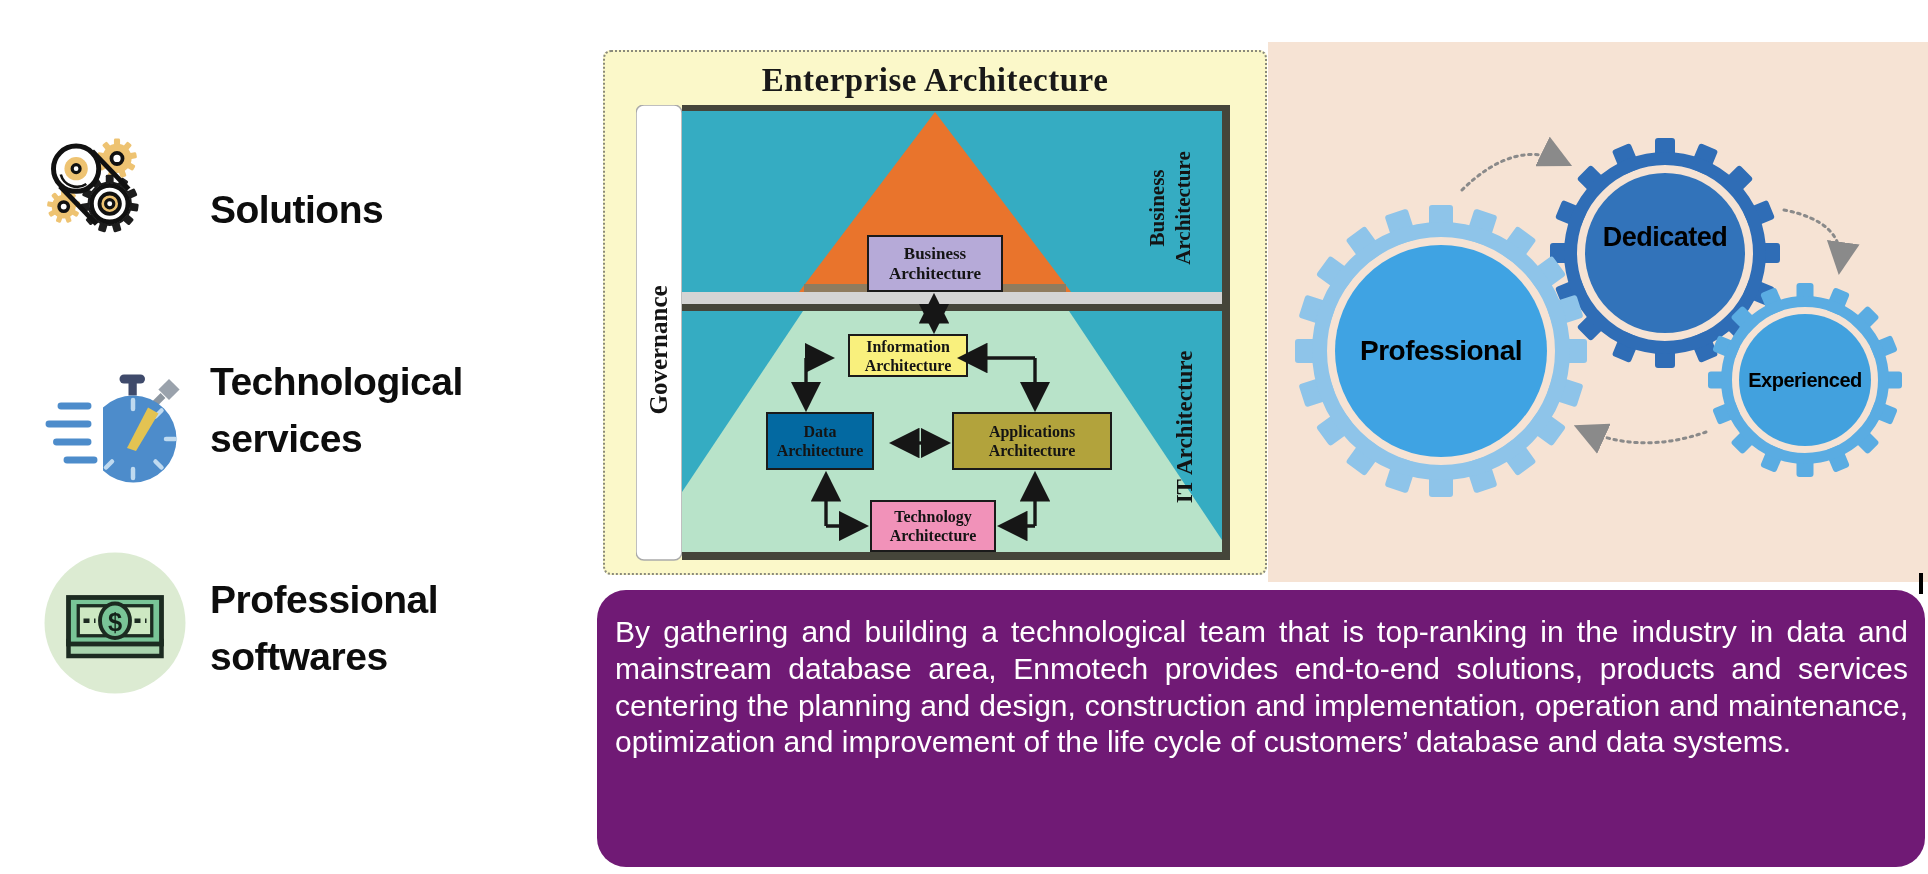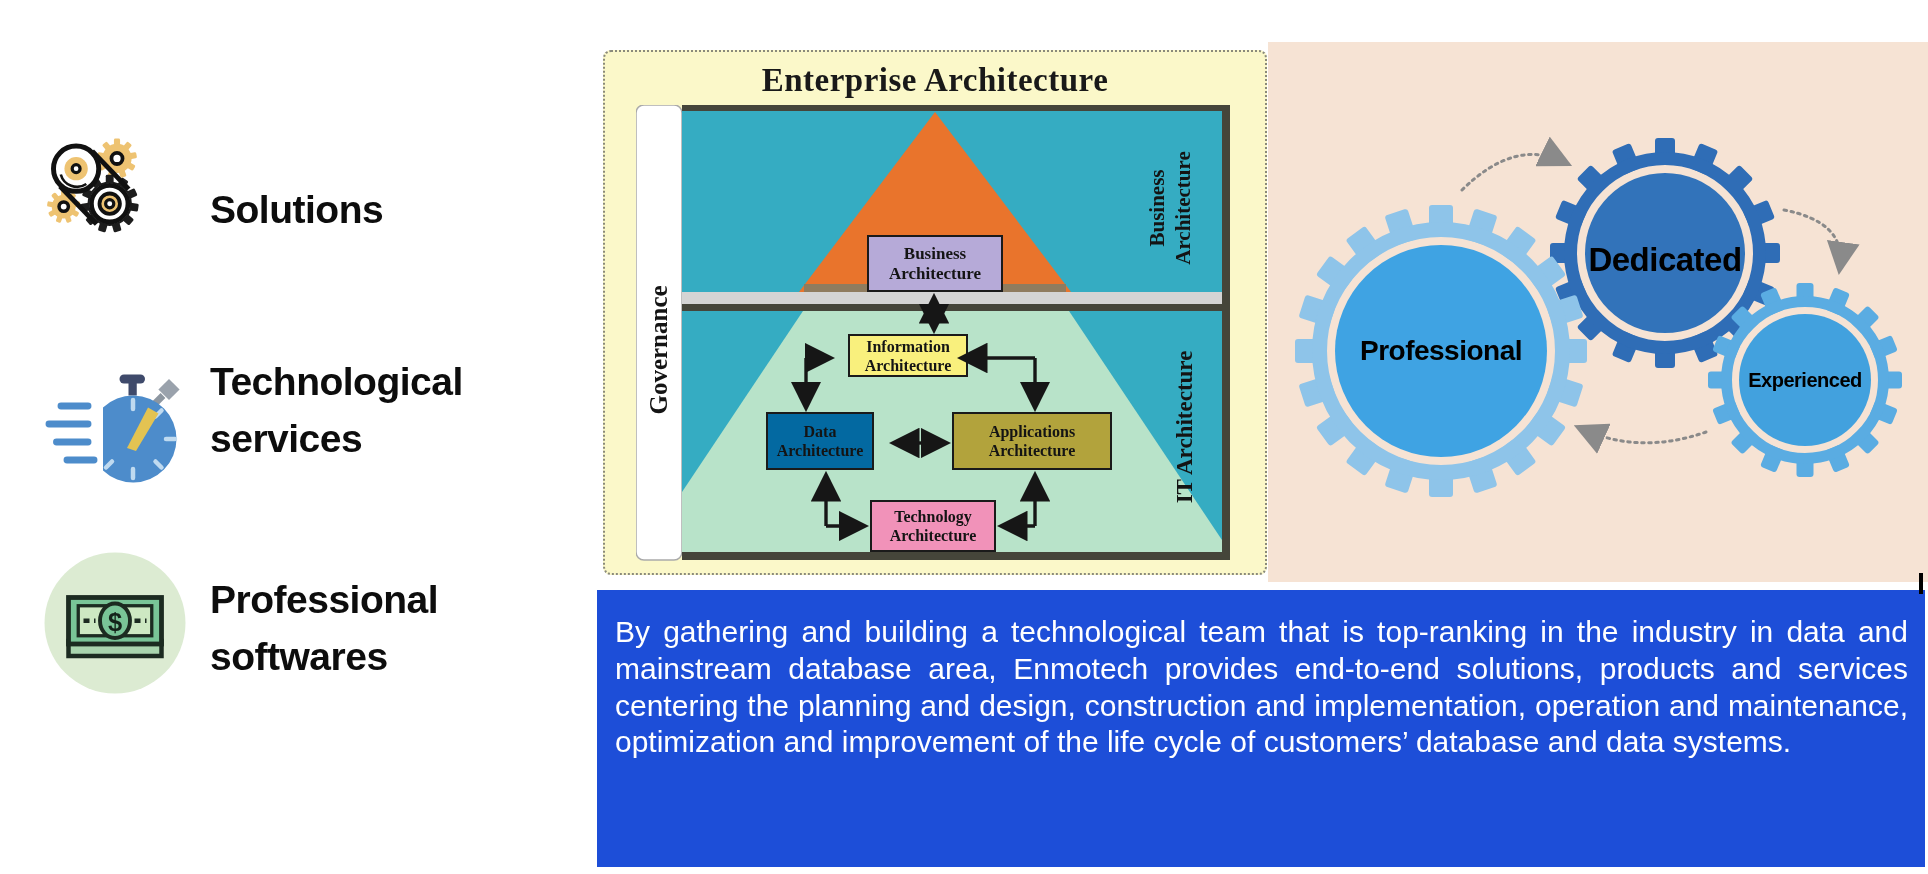--- a/index.html
+++ b/index.html
@@ -312,22 +312,22 @@
           <path d="M0,0 L11,5.5 L0,11 Z" fill="#8a8a8a"></path>
         </marker>
       </defs>
       <g stroke="#8a8a8a" stroke-width="3" fill="none" stroke-dasharray="2.5 4.5" stroke-linecap="round">
         <path d="M 194 148 Q 247 96 296 120" marker-end="url(#gh)"></path>
         <path d="M 516 168 Q 578 180 572 224" marker-end="url(#gh)"></path>
         <path d="M 438 390 Q 372 413 314 387" marker-end="url(#gh)"></path>
       </g>
     </svg>
     <div class="gear-label" style="left:173px;top:309px;font-size:28px;">Professional</div>
-    <div class="gear-label" style="left:397px;top:218px;font-size:33px;">Dedicated</div>
+    <div class="gear-label" style="left:397px;top:195px;font-size:27px;">Dedicated</div>
     <div class="gear-label" style="left:537px;top:338px;font-size:20px;text-align:center;">Experienced</div>
   </div>
 
-  <div class="desc-box" style="background-color: #1d4ed8;">
+  <div class="desc-box" style="background-color: #701a75; border-radius: 29px;">
     <span>By gathering and building a technological team that is top-ranking in the industry in data and mainstream database area, Enmotech provides end-to-end solutions, products and services centering the planning and design, construction and implementation, operation and maintenance, optimization and improvement of the life cycle of customers’ database and data systems.</span>
   </div>
 
   <div class="stray-mark"></div>
 </div>
 
 </body></html>

